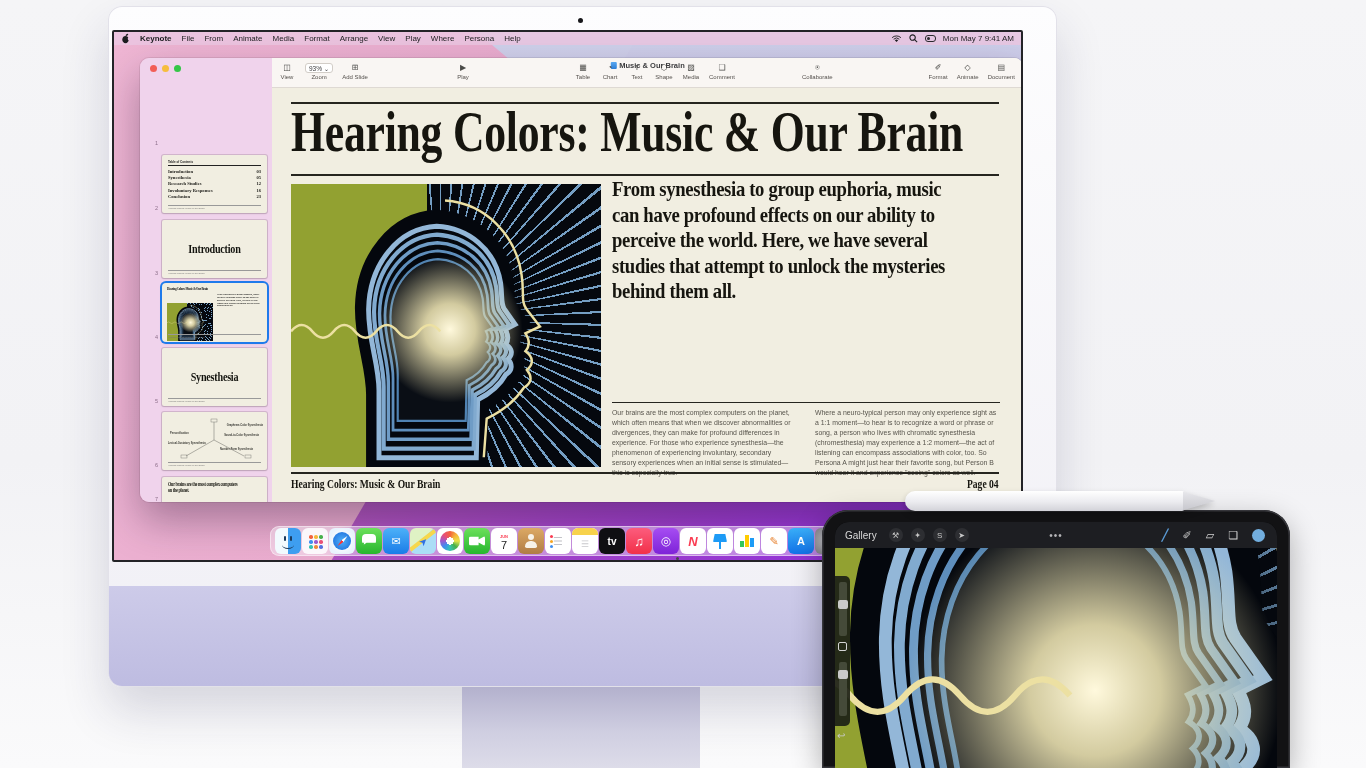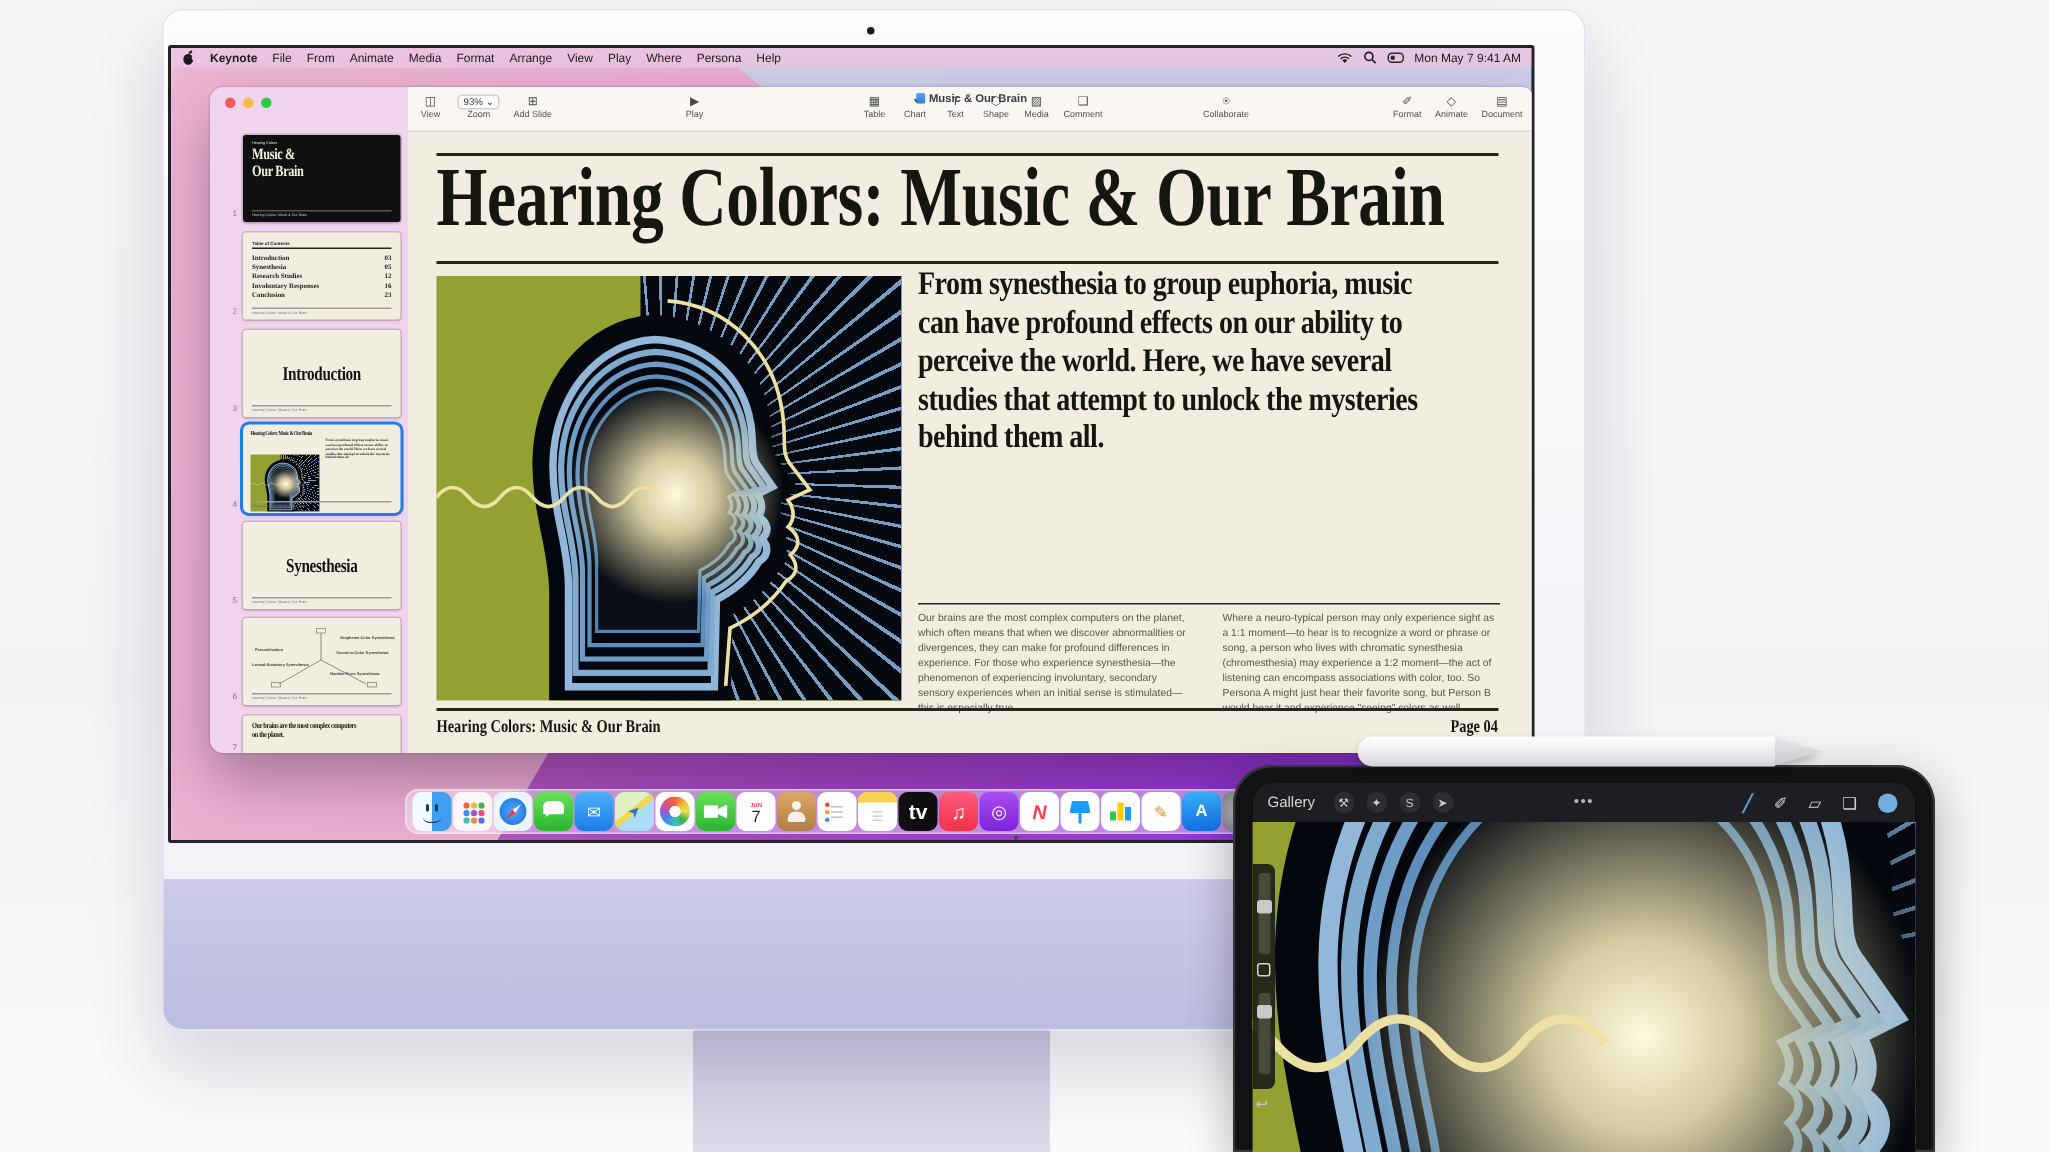--- a/index.html
+++ b/index.html
@@ -131,21 +131,21 @@
   .cal-d{font-size:11px;color:#222;line-height:12px;font-weight:300;}
   .di-contacts{background:linear-gradient(180deg,#dca964,#b07c45);}
   .di-contacts::before{content:"";position:absolute;left:10px;top:6px;width:6px;height:6px;border-radius:50%;background:#f7f2e8;}
   .di-contacts::after{content:"";position:absolute;left:7px;top:13px;width:12px;height:7px;border-radius:6px 6px 2px 2px;background:#f7f2e8;}
   .di-reminders{background:#fff;color:#c3c3c8;font-size:11px;}
   .di-reminders::before{content:"";position:absolute;left:5px;top:7px;width:3px;height:3px;border-radius:50%;background:#fa3c52;
      box-shadow:0 5px 0 #f5a623,0 10px 0 #3e8ef0;}
   .di-notes{background:#fff;color:#c9c9cd;font-size:9px;}
   .di-notes::before{content:"";position:absolute;left:0;top:0;right:0;height:7px;background:#f7d24c;}
   .di-notes .g{margin-top:5px;}
-  .di-tv{background:#0f0f12;font-size:14px;font-weight:bold;}
+  .di-tv{background:#0f0f12;font-size:10px;font-weight:bold;}
   .di-music{background:linear-gradient(180deg,#fc5c7d,#f23049);}
   .di-podcasts{background:linear-gradient(180deg,#a64df2,#7e23d8);font-size:12px;}
   .di-news{background:#fff;color:#fa3c52;font-weight:bold;font-style:italic;}
   .di-keynote{background:#fff;}
   .di-keynote::before{content:"";position:absolute;left:6px;top:6px;width:14px;height:8px;background:#1d9bf6;
      clip-path:polygon(12% 0,88% 0,100% 100%,0 100%);border-radius:1px;}
   .di-keynote::after{content:"";position:absolute;left:12px;top:14px;width:2px;height:7px;background:#1d9bf6;}
   .di-numbers{background:#fff;}
   .di-numbers .g{width:15px;height:12px;background-image:linear-gradient(#34c759,#34c759),linear-gradient(#ffcc00,#ffcc00),linear-gradient(#1d9bf6,#1d9bf6);
      background-size:4px 6px,4px 12px,4px 9px;background-position:0 100%,5px 100%,10px 100%;background-repeat:no-repeat;}
@@ -253,28 +253,20 @@
 
       <div class="kwindow">
         <div class="sidebar">
           <span class="tl">
             <i class="r"></i>
             <i class="y"></i>
             <i class="g"></i>
           </span>
 
           <span class="tnum" style="top:82px;">1</span>
-          <div class="thumb t-dark" style="top:32px;">
-            <div class="t-kick">Hearing Colors</div>
-            <div class="t-big1 cond">Music &amp;
-Our Brain</div>
-            <div class="tfoot">
-                <span>Hearing Colors: Music &amp; Our Brain</span>
-              </div>
-          </div>
 
           <span class="tnum" style="top:147px;">2</span>
           <div class="thumb" style="top:97px;">
             <div class="toc-h">Table of Contents</div>
             <div class="toc-r">
                 <span>Introduction</span>
                 <span>03</span>
               </div>
             <div class="toc-r">
                 <span>Synesthesia</span>

